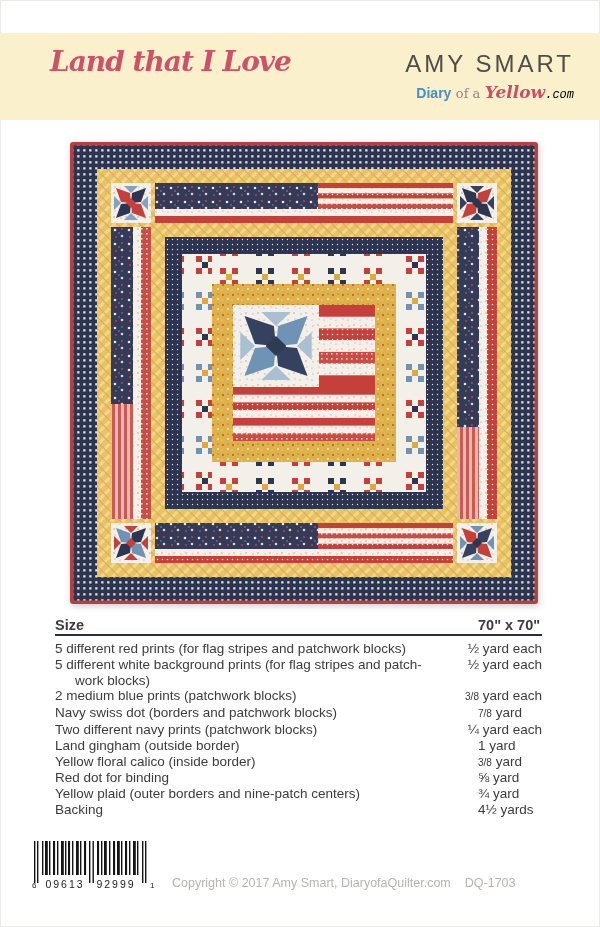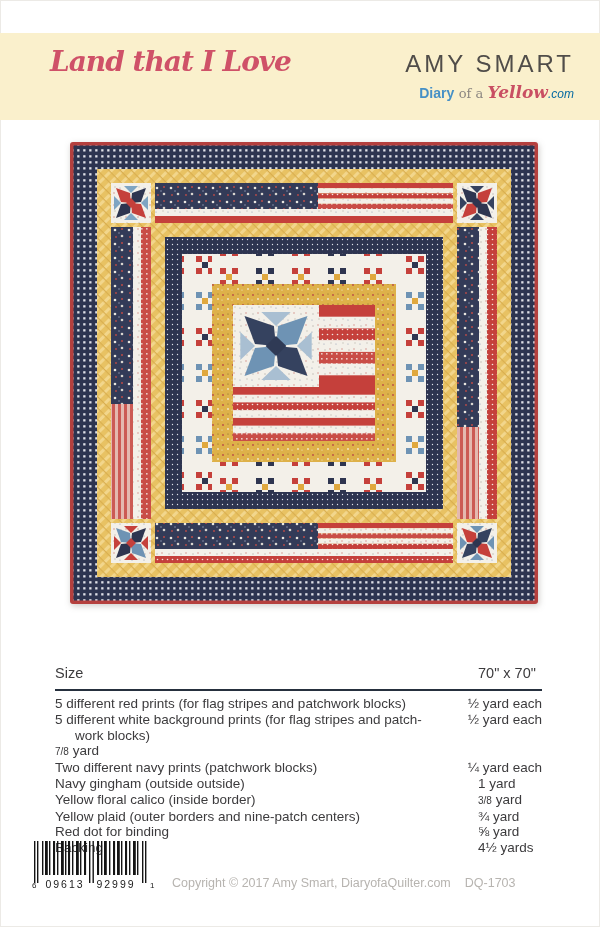--- a/index.html
+++ b/index.html
@@ -14,27 +14,27 @@
     position:absolute;left:50px;top:12px;
     font-family:"DejaVu Serif",serif;font-style:italic;font-weight:600;
     font-size:28px;color:#cf5168;letter-spacing:-1px;white-space:nowrap;
   }
   .brand{position:absolute;right:26px;top:17px;text-align:right;}
   .brand-name{font-size:24px;letter-spacing:3px;color:#504d49;white-space:nowrap;}
   .brand-site{margin-top:4px;white-space:nowrap;}
   .brand-site .diary{color:#4590c6;font-weight:bold;font-size:14px;}
   .brand-site .ofa{color:#8c8781;font-size:13px;font-family:"DejaVu Serif",serif;}
   .brand-site .quilter{color:#c94f63;font-family:"DejaVu Serif",serif;font-style:italic;font-weight:bold;font-size:17px;}
-  .brand-site .com{color:#0369a1;font-size:12px;font-style:italic;font-family:Liberation Sans, sans-serif;}
+  .brand-site .com{color:#000000;font-size:12px;font-style:italic;font-family:Liberation Mono, monospace;}
   
   .quilt{position:absolute;left:70px;top:142px;filter:drop-shadow(1px 2px 3px rgba(60,50,40,.25));}
   
   .materials{position:absolute;left:55px;top:617px;width:487px;color:#3c3b3d;}
-  .mat-head{display:flex;font-weight:normal;font-size:14.5px;line-height:16px;
-    border-bottom:2.5px solid #26303e;padding-bottom:8px;margin-bottom:5px;margin-top:48px;}
+  .mat-head{display:flex;font-weight:bold;font-size:14.5px;line-height:16px;
+    border-bottom:2.5px solid #26303e;padding-bottom:1px;margin-bottom:5px;}
   .mat-head .mat-label{width:423px;}
   .mat-row{display:flex;font-size:13.5px;line-height:15.8px;justify-content:space-between;}
   .mat-label{width:423px;}
   .mat-label .cont{padding-left:20px;}
   .mat-value{flex:1;white-space:nowrap;}
   .frac{font-size:10px;}
   
   .barcode{position:absolute;left:32px;top:841px;}
   .barcode text{font-family:"Liberation Sans",sans-serif;fill:#1b1b1b;}
   .copyright{position:absolute;left:172px;top:876px;font-size:12.5px;color:#b7b4b0;white-space:nowrap;}
@@ -240,51 +240,60 @@
           <div class="mat-value">½ yard each</div>
         </div>
         <div class="mat-row">
           <div class="mat-label">
             <div>5 different white background prints (for flag stripes and patch-</div>
             <div class="cont">work blocks)</div>
           </div>
           <div class="mat-value">½ yard each</div>
         </div>
         <div class="mat-row">
+          <div class="mat-label">
+            <div>2 medium blue prints (patchwork blocks)</div>
+          </div>
+          <div class="mat-value"><span class="frac">3/8</span> yard each</div>
+        </div>
+        <div class="mat-row">
+          <div class="mat-label">
+            <div>Navy swiss dot (borders and patchwork blocks)</div>
+          </div>
           <div class="mat-value"><span class="frac">7/8</span> yard</div>
         </div>
         <div class="mat-row">
           <div class="mat-label">
             <div>Two different navy prints (patchwork blocks)</div>
           </div>
           <div class="mat-value">¼ yard each</div>
         </div>
         <div class="mat-row">
           <div class="mat-label">
-            <div>Navy gingham (outside outside)</div>
+            <div>Land gingham (outside border)</div>
           </div>
           <div class="mat-value">1 yard</div>
         </div>
         <div class="mat-row">
           <div class="mat-label">
             <div>Yellow floral calico (inside border)</div>
           </div>
           <div class="mat-value"><span class="frac">3/8</span> yard</div>
         </div>
         <div class="mat-row">
           <div class="mat-label">
+            <div>Red dot for binding</div>
+          </div>
+          <div class="mat-value">⅝ yard</div>
+        </div>
+        <div class="mat-row">
+          <div class="mat-label">
             <div>Yellow plaid (outer borders and nine-patch centers)</div>
           </div>
           <div class="mat-value">¾ yard</div>
-        </div>
-        <div class="mat-row">
-          <div class="mat-label">
-            <div>Red dot for binding</div>
-          </div>
-          <div class="mat-value">⅝ yard</div>
         </div>
         <div class="mat-row">
           <div class="mat-label">
             <div>Backing</div>
           </div>
           <div class="mat-value">4½ yards</div>
         </div>
       </div>
   </div>
 

